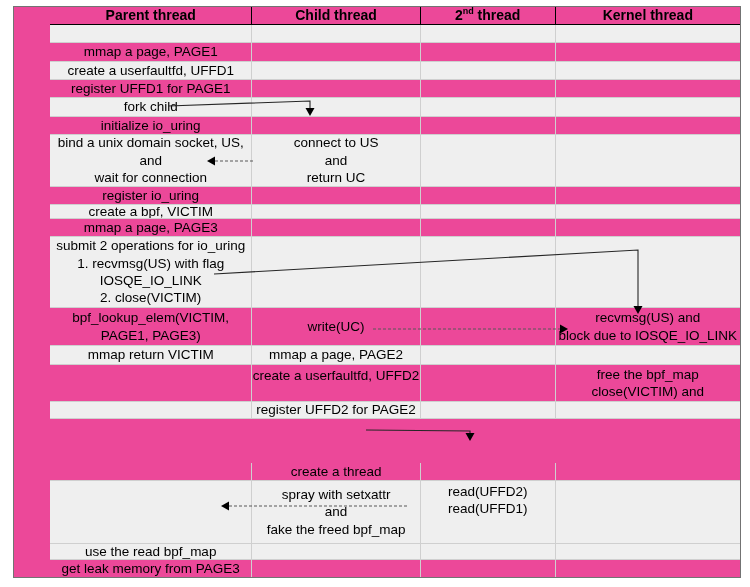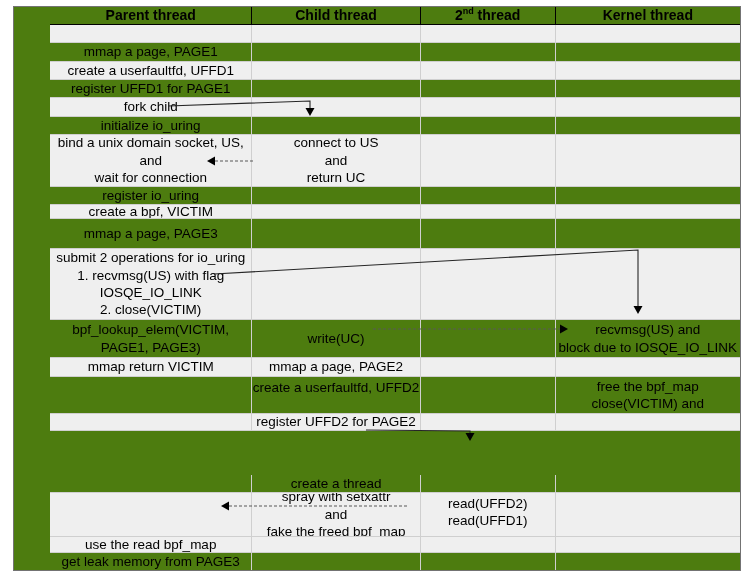--- a/index.html
+++ b/index.html
@@ -2,21 +2,21 @@
 <html><head>
 <meta charset="utf-8">
 <style>
   html,body{margin:0;padding:0;background:#ffffff;}
   #stage{
     position:relative;width:750px;height:587px;background:#ffffff;overflow:hidden;
     font-family:"Liberation Sans","DejaVu Sans",sans-serif;color:#000;
   }
   #grid{
     position:absolute;left:13px;top:6px;width:728px;
-    border:1px solid #737373;box-sizing:border-box;background:#4d7c0f;padding-left:36px;
+    border:1px solid #737373;box-sizing:border-box;background:#ec4899;padding-left:36px;
   }
   .row{display:flex;box-sizing:border-box;border-bottom:1px solid #cfcfcf;}
   .row:last-child{border-bottom:none;}
   .row.shaded{background:#efefef;}
   .row.header{border-bottom:1px solid #000;}
   .cell{
     box-sizing:border-box;border-right:1px solid #cfcfcf;
     display:flex;flex-direction:column;justify-content:center;align-items:center;
     text-align:center;font-size:13.5px;overflow:hidden;
   }
@@ -116,21 +116,21 @@
         <div class="cell" style="width: 194px;"></div>
       </div>
       <div class="row shaded" style="height: 14px;">
         <div class="cell" style="width: 213px;">
           <div class="line">create a bpf, VICTIM</div>
         </div>
         <div class="cell" style="width: 177px;"></div>
         <div class="cell" style="width: 142px;"></div>
         <div class="cell" style="width: 194px;"></div>
       </div>
-      <div class="row" style="height: 30px;">
+      <div class="row" style="height: 18px;">
         <div class="cell" style="width: 213px;">
           <div class="line">mmap a page, PAGE3</div>
         </div>
         <div class="cell" style="width: 177px;"></div>
         <div class="cell" style="width: 142px;"></div>
         <div class="cell" style="width: 194px;"></div>
       </div>
       <div class="row shaded" style="height: 71px;">
         <div class="cell" style="width: 213px;">
           <div class="line">submit 2 operations for io_uring</div>
@@ -186,21 +186,21 @@
         <div class="cell" style="width: 194px;"></div>
       </div>
       <div class="row" style="height: 18px; margin-top: 44px;">
         <div class="cell" style="width: 213px;"></div>
         <div class="cell" style="width: 177px;">
           <div class="line">create a thread</div>
         </div>
         <div class="cell" style="width: 142px;"></div>
         <div class="cell" style="width: 194px;"></div>
       </div>
-      <div class="row shaded" style="height: 44px;">
+      <div class="row shaded" style="height: 63px;">
         <div class="cell" style="width: 213px;"></div>
         <div class="cell" style="width: 177px;">
           <div class="line">spray with setxattr</div>
           <div class="line">and</div>
           <div class="line">fake the freed bpf_map</div>
         </div>
         <div class="cell vtop" style="width: 142px;">
           <div class="line">read(UFFD2)</div>
           <div class="line">read(UFFD1)</div>
         </div>

